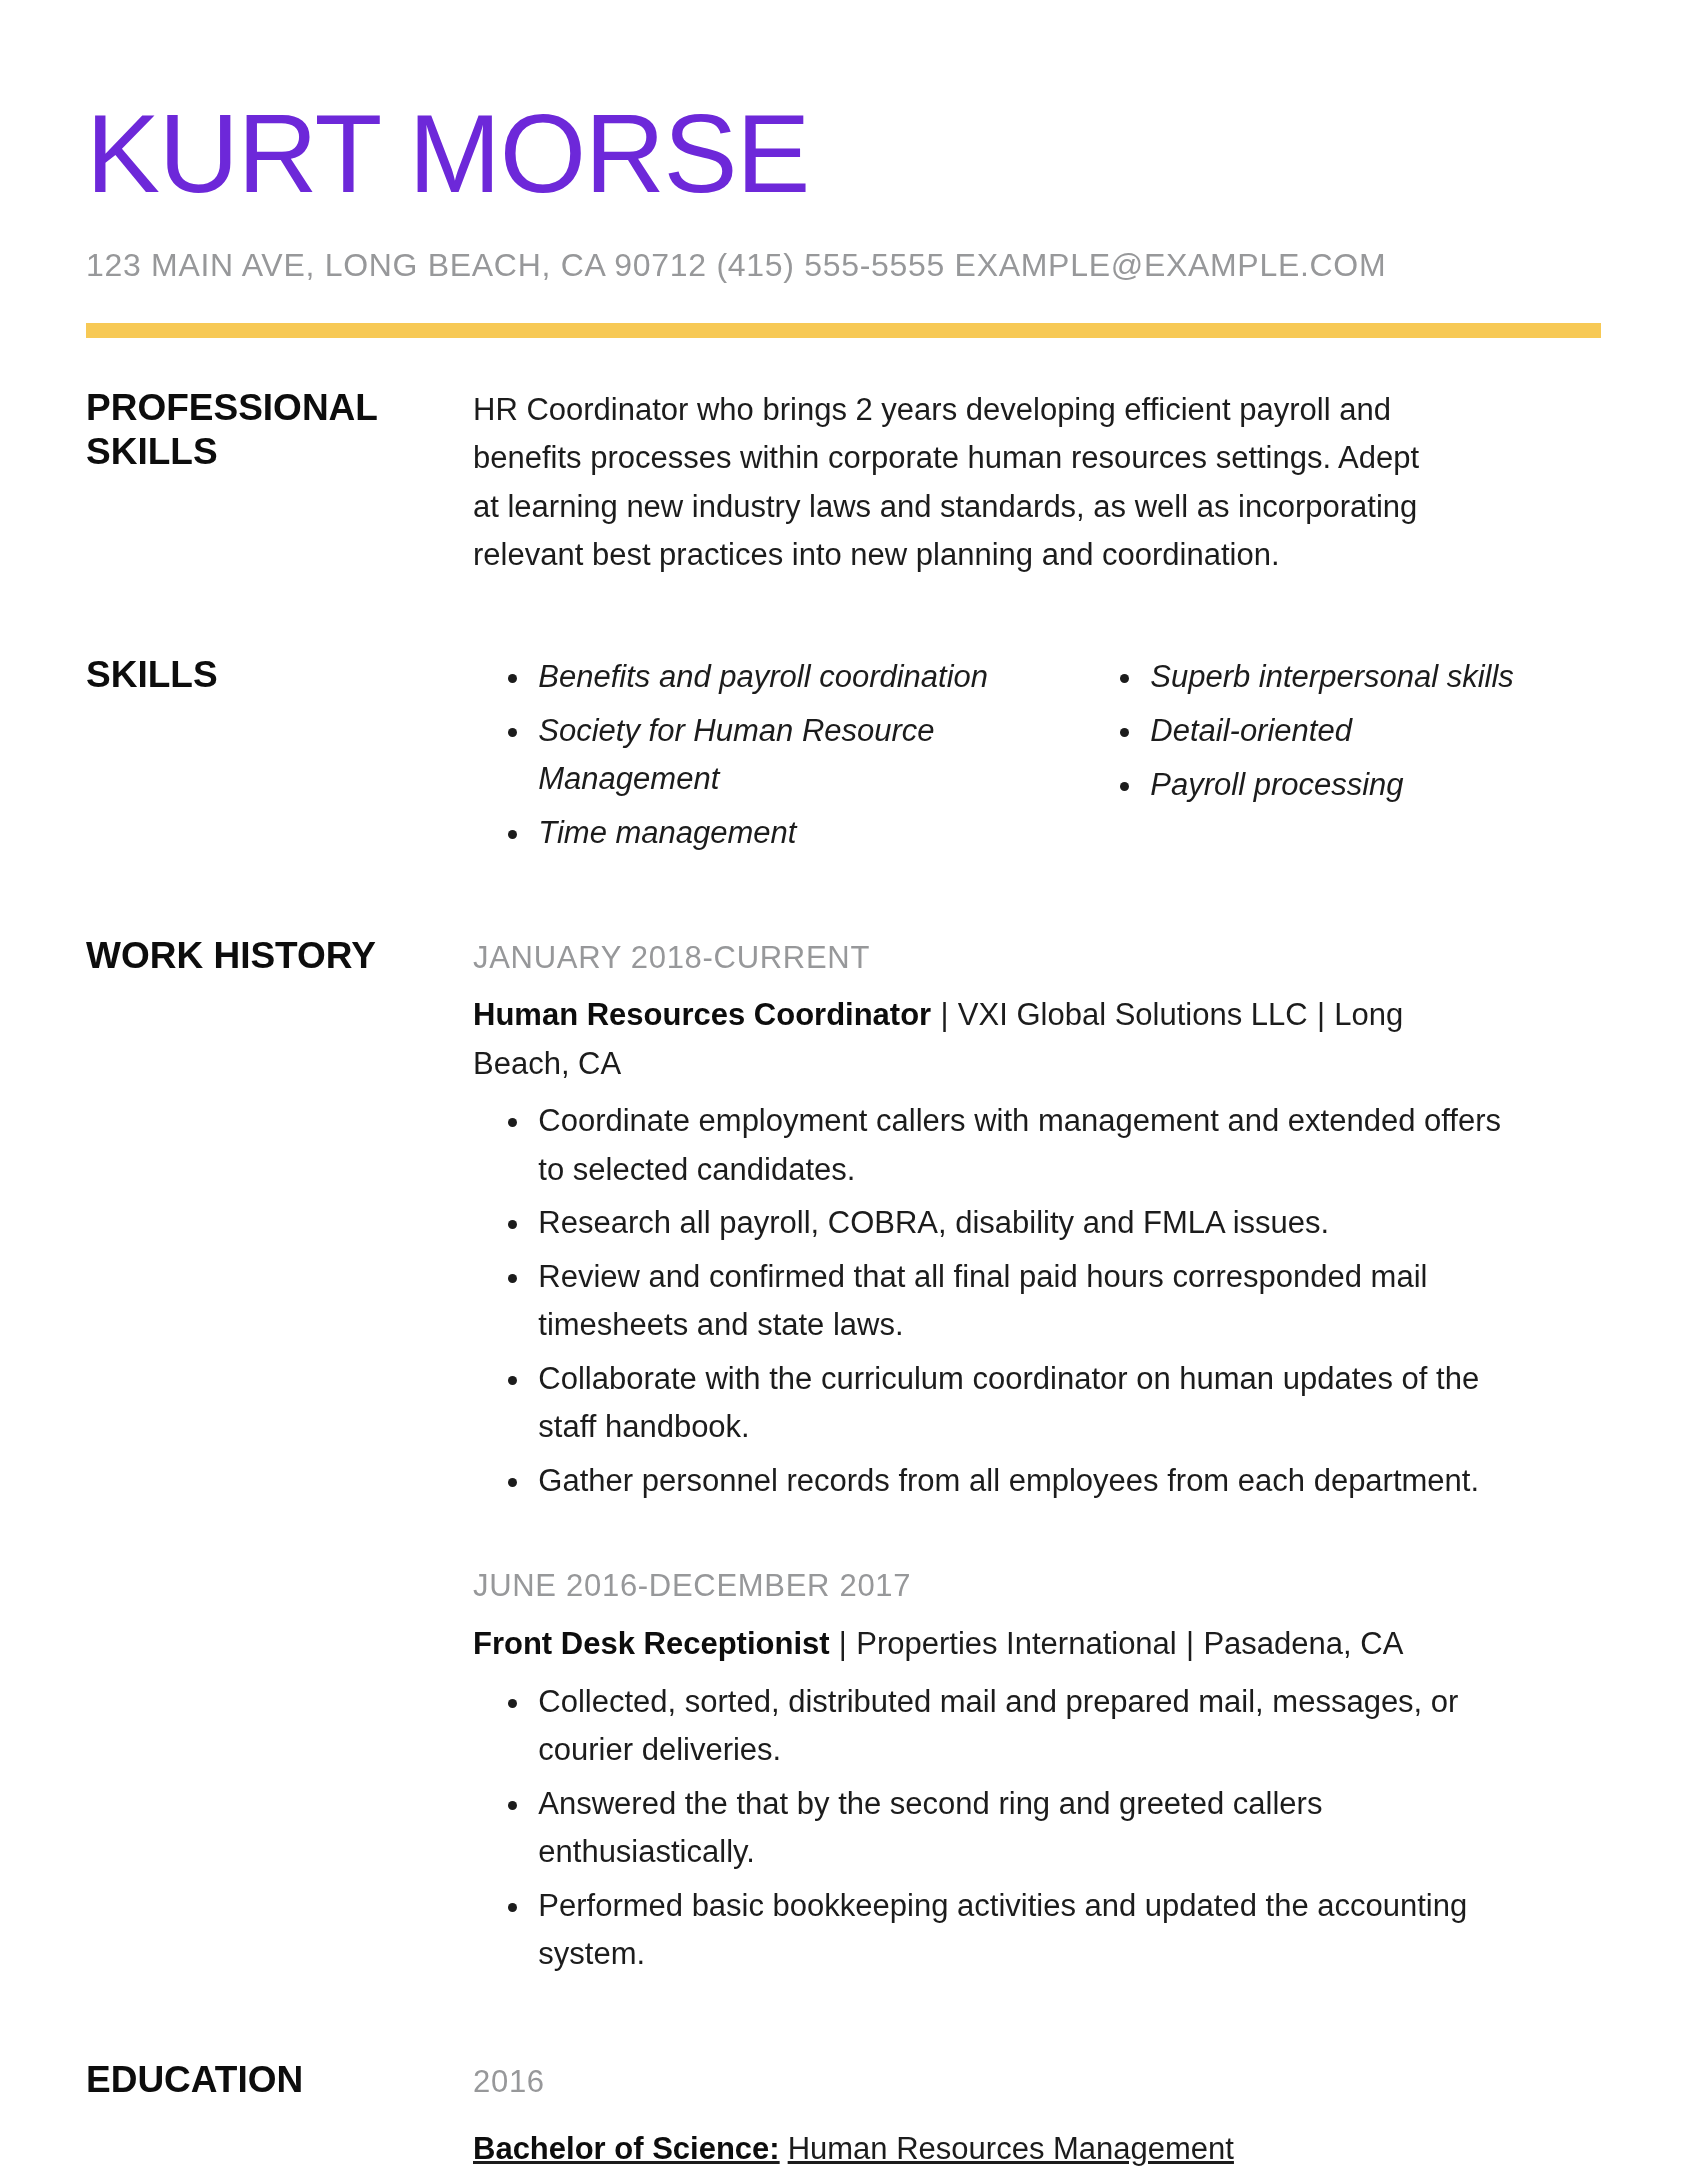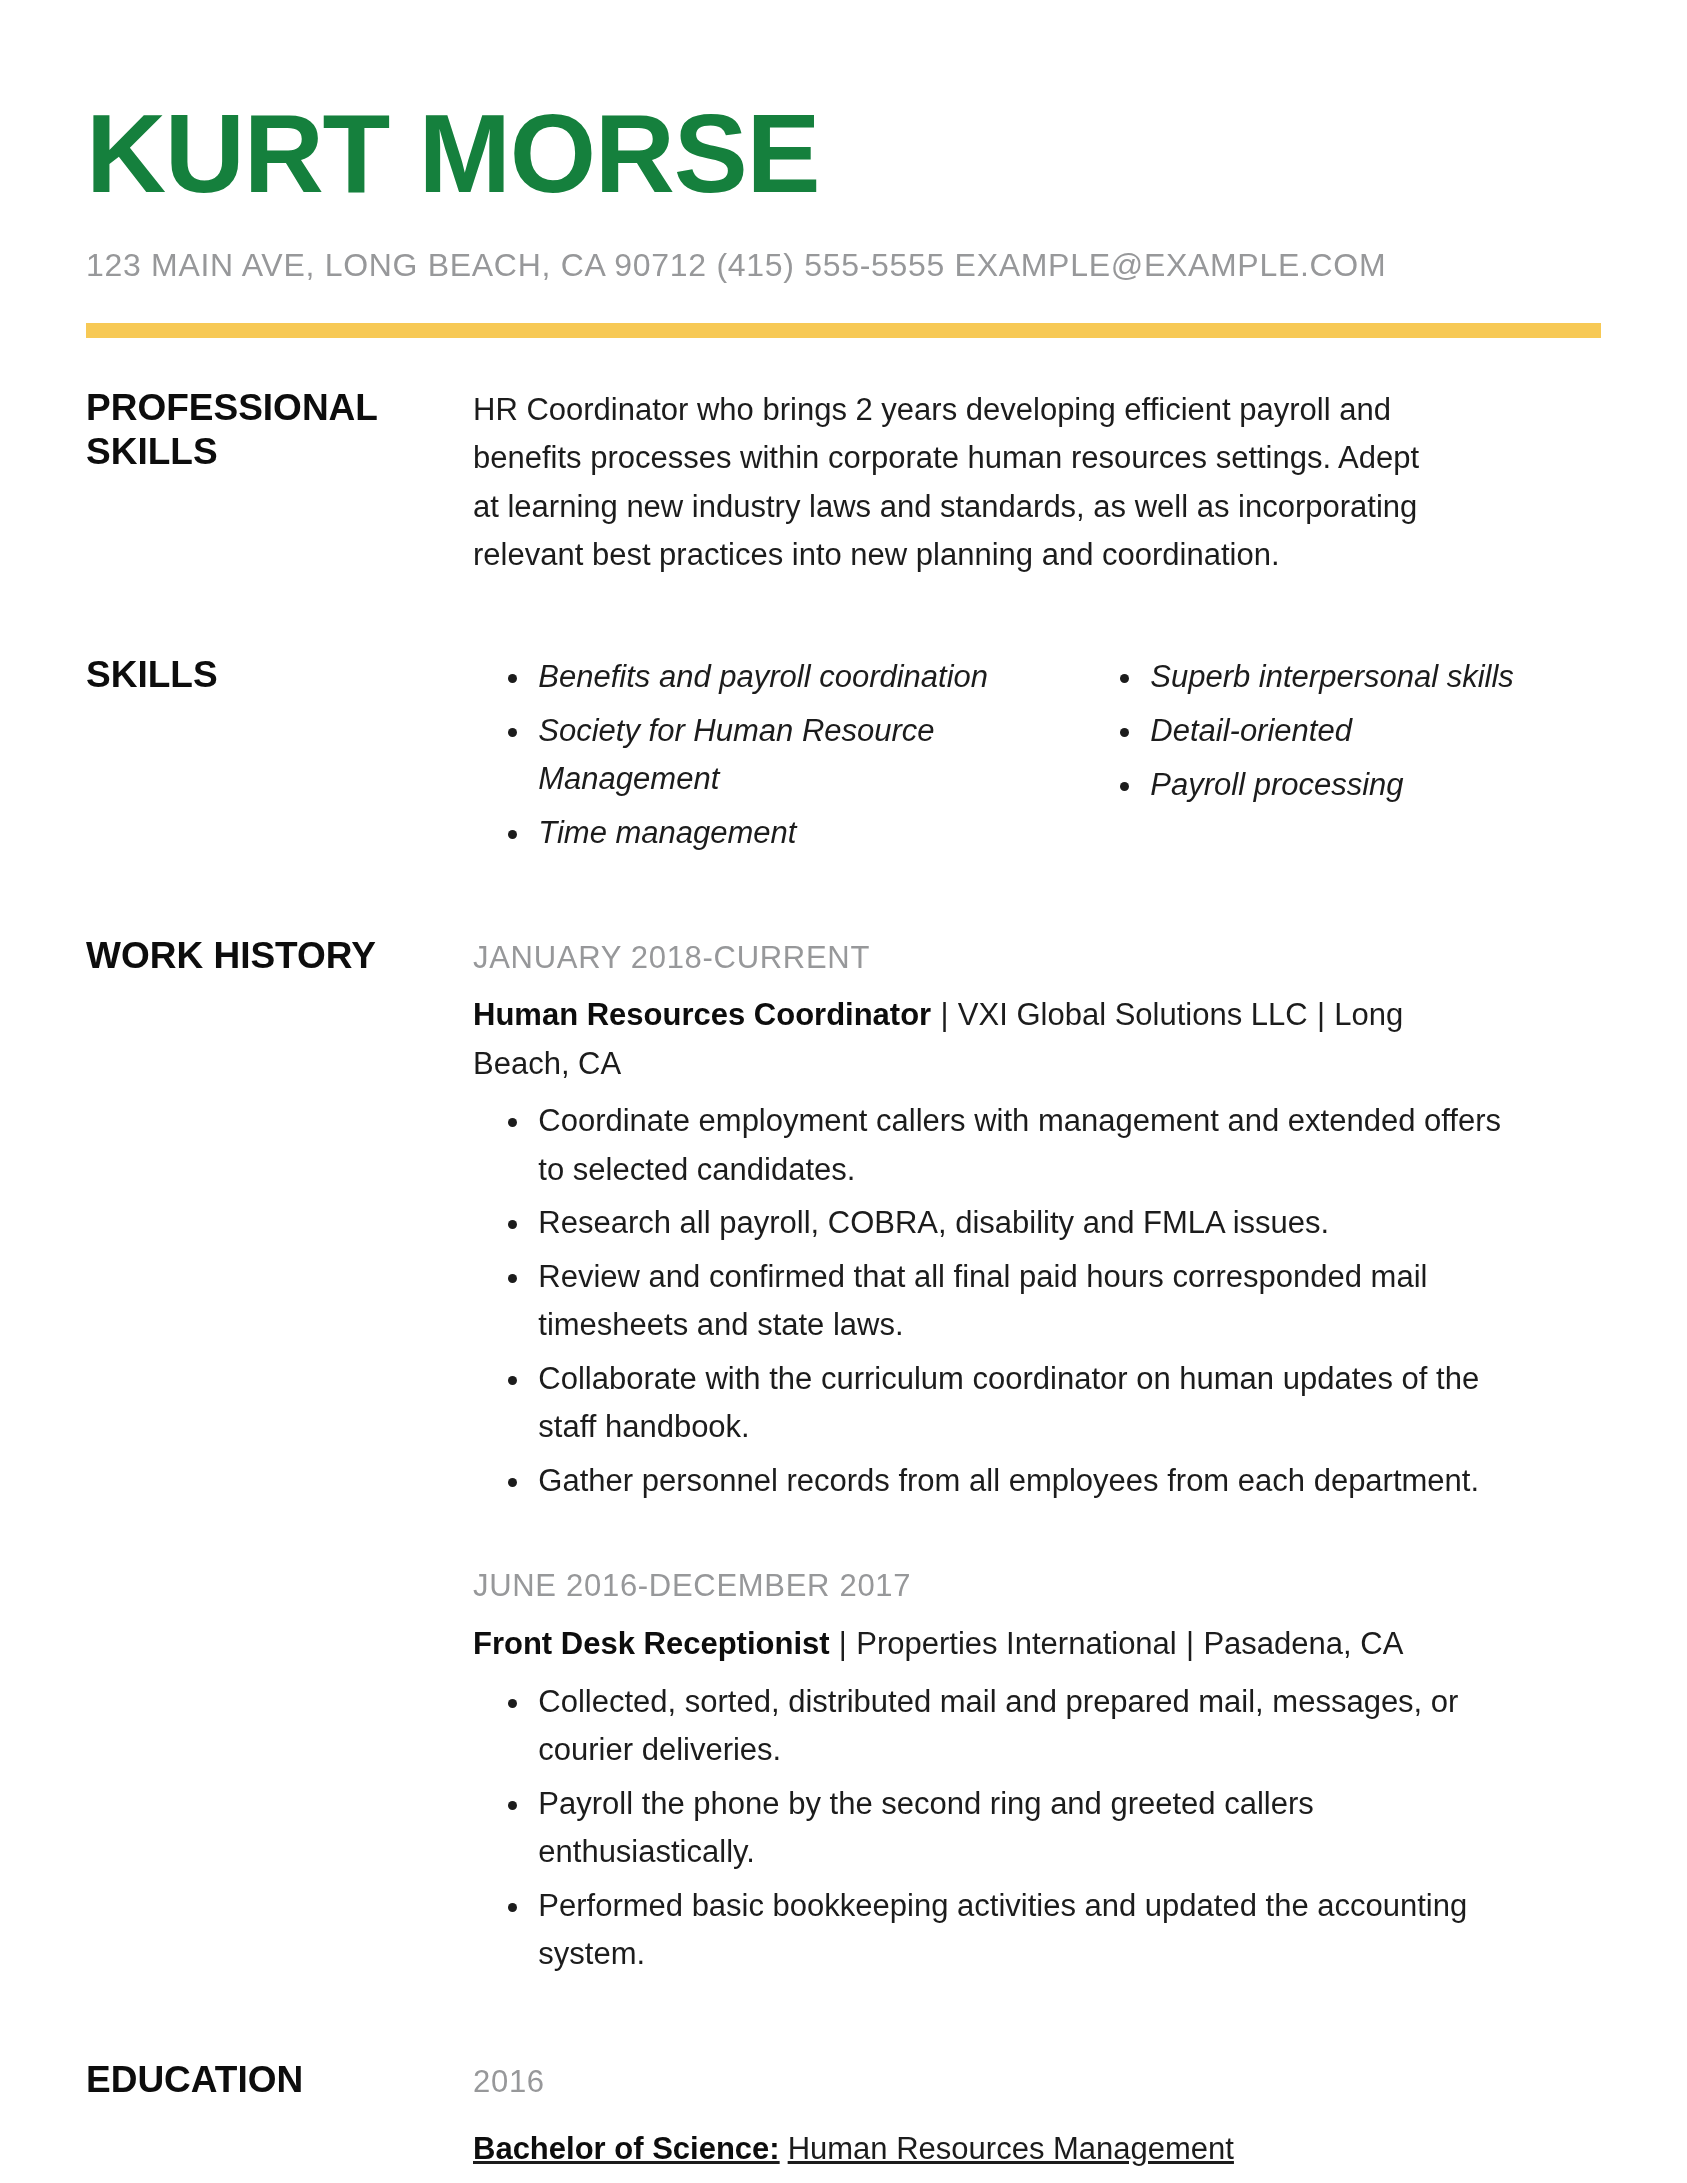--- a/index.html
+++ b/index.html
@@ -17,23 +17,23 @@
     font-family: "Liberation Sans", sans-serif;
     color: #1c1c1c;
     overflow: hidden;
   }
 
   
   .name {
     margin: 13.2px 0 0 0;
     font-size: 111px;
     line-height: 1;
-    font-weight: 700;
+    font-weight: 400;
     letter-spacing: -1.3px;
-    color: #15803d;
+    color: #6d28d9;
   }
   .contact {
     margin-top: 38px;
     font-size: 32px;
     line-height: 1.1;
     letter-spacing: 0.7px;
     color: #97989a;
   }
   .accent-rule {
     margin-top: 40px;
@@ -167,21 +167,21 @@
           </ul>
         </article>
 
         <article class="job">
           <div class="job-dates">JUNE 2016-DECEMBER 2017</div>
           <div class="job-titleline">
             <span class="bold">Front Desk Receptionist</span><span class="pipe">|</span><span>Properties International</span><span class="pipe">|</span><span>Pasadena, CA</span>
           </div>
           <ul class="dotted">
             <li>Collected, sorted, distributed mail and prepared mail, messages, or courier deliveries.</li>
-            <li>Payroll the phone by the second ring and greeted callers enthusiastically.</li>
+            <li>Answered the that by the second ring and greeted callers enthusiastically.</li>
             <li>Performed basic bookkeeping activities and updated the accounting system.</li>
           </ul>
         </article>
 
       </div>
     </section>
 
     <section class="section section-education">
       <h2>EDUCATION</h2>
       <div class="body-text">

